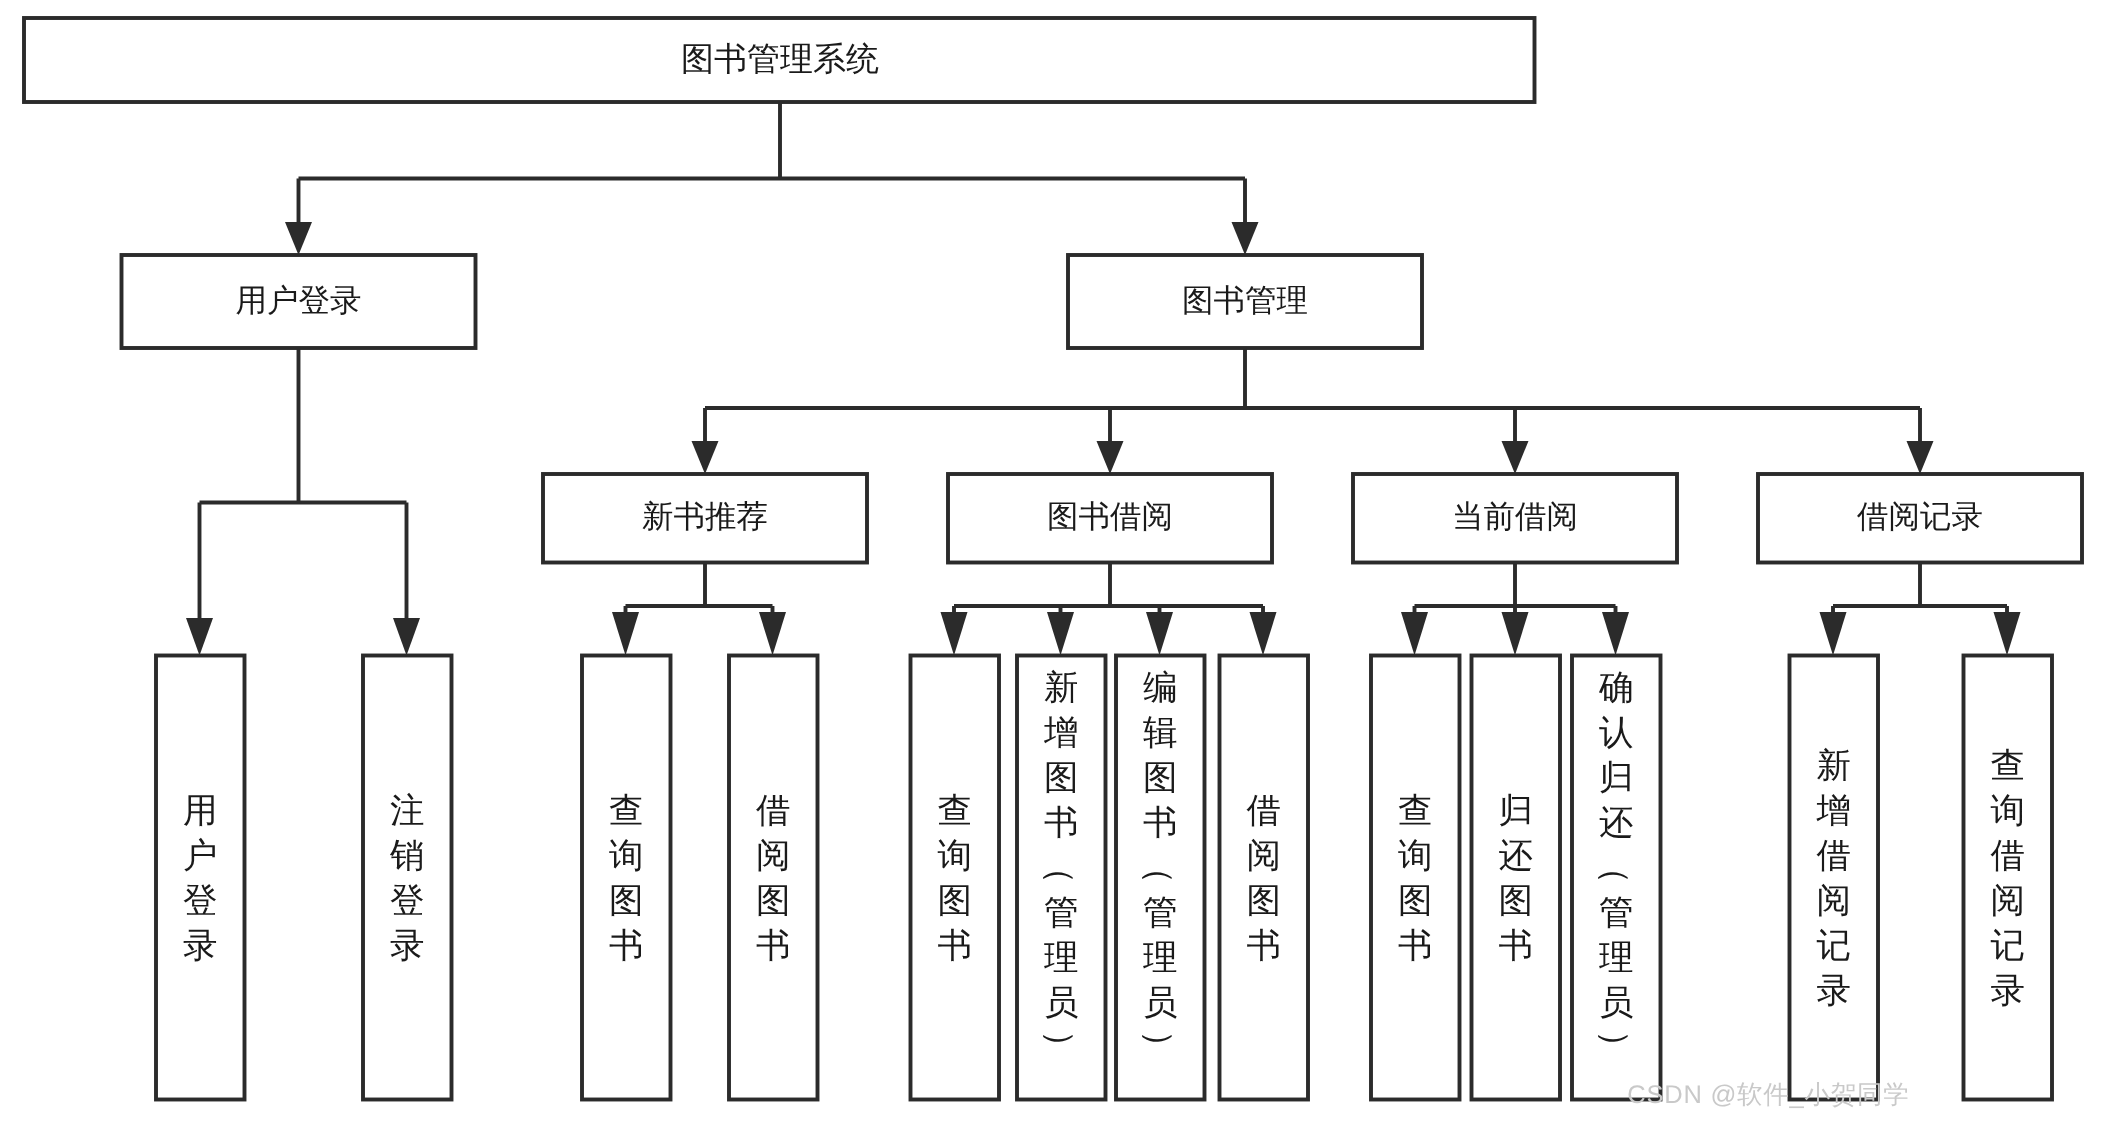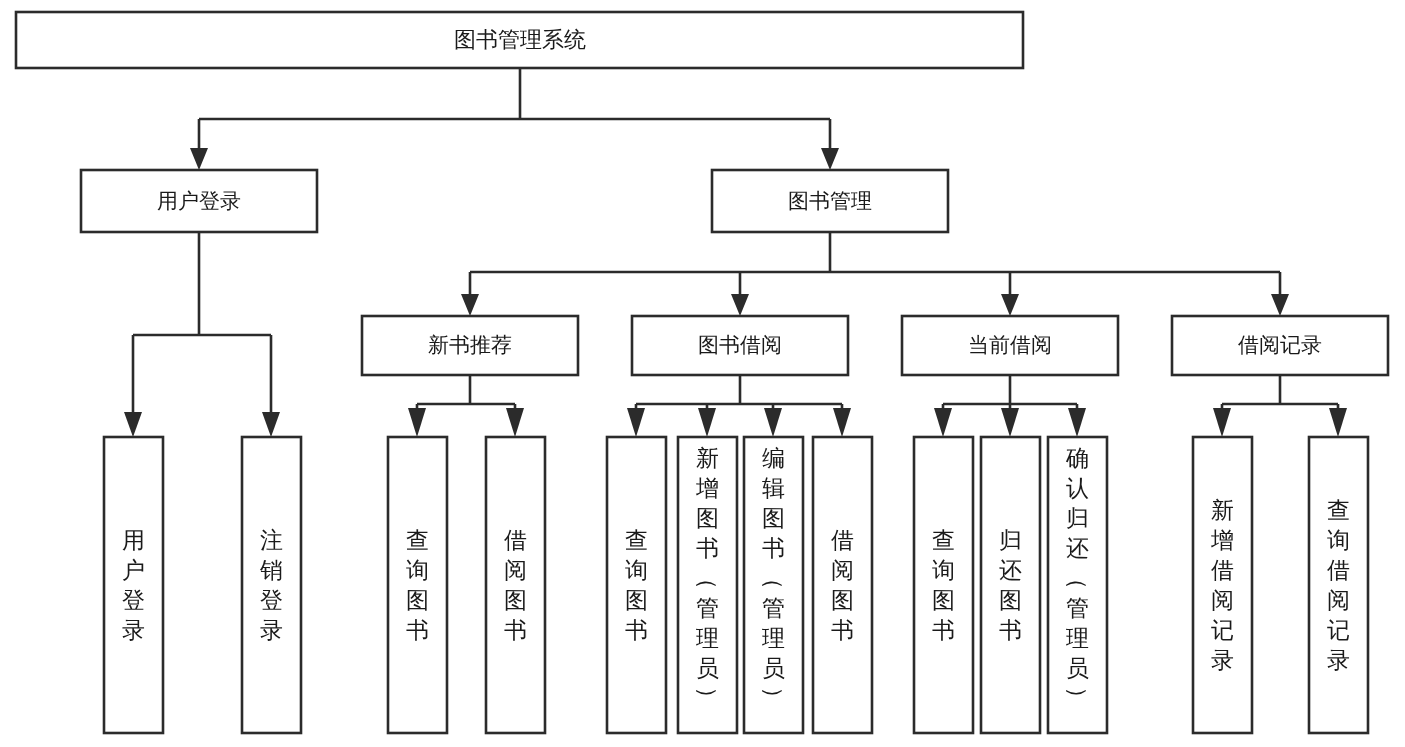--- a/index.html
+++ b/index.html
@@ -326,20 +326,21 @@
             <span>询</span>
             <span>借</span>
             <span>阅</span>
             <span>记</span>
             <span>录</span>
           </div>
       </foreignObject>
     </g>
   </svg>
 
+  <div class="watermark">CSDN @软件_小贺同学</div>
 </div>
 
 <style>
   
   .vtext {
     width: 59px;
     height: 296px;
     box-sizing: border-box;
     display: flex;
     flex-direction: column;

